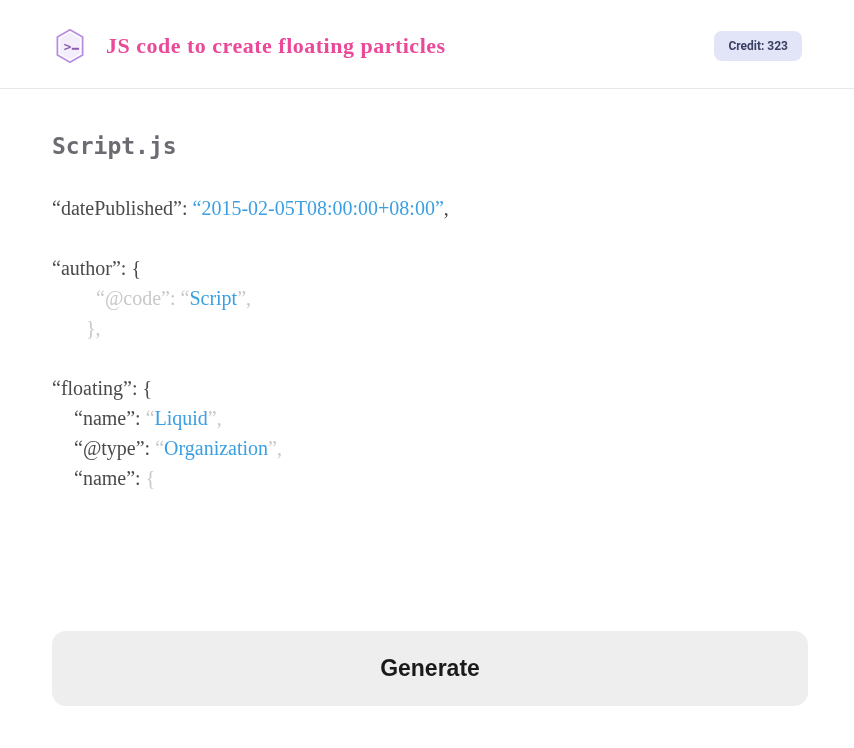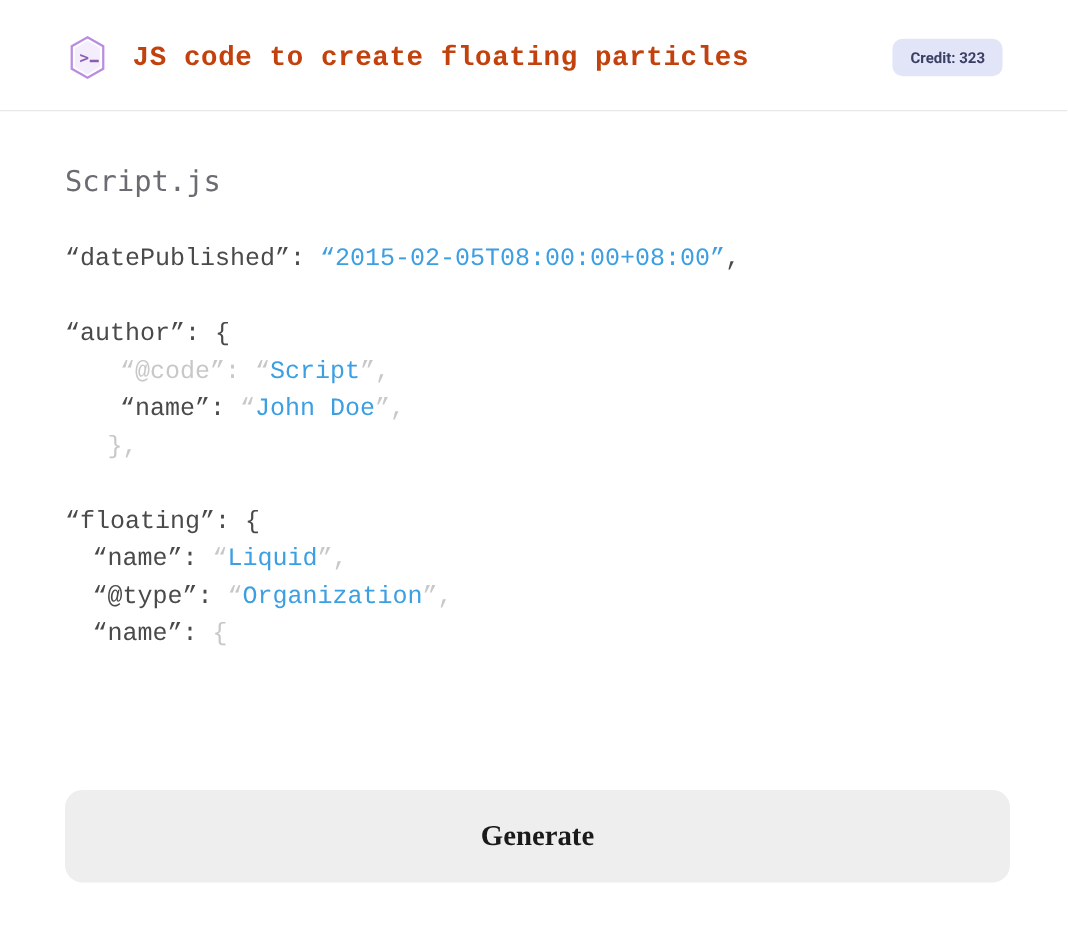--- a/index.html
+++ b/index.html
@@ -19,47 +19,47 @@
       padding: 28px 52px 24px 52px;
       border-bottom: 1px solid #e8e8e8;
       gap: 18px;
     }
     .logo {
       width: 36px;
       height: 36px;
       flex-shrink: 0;
     }
     .page-title {
-      font-family: Liberation Mono, monospace;
+      font-family: Liberation Serif, serif;
       font-size: 22px;
       font-weight: 700;
-      color: #c2410c;
+      color: #ec4899;
       letter-spacing: 0.5px;
       flex: 1;
     }
     .credit-badge {
       background: #e2e5f8;
       color: #3a3f63;
       font-weight: 700;
       font-size: 12px;
       padding: 8px 14px;
       border-radius: 8px;
     }
     .content {
       padding: 44px 52px 0 52px;
     }
     .filename {
       font-family: "SF Mono", "Monaco", "Menlo", "Consolas", monospace;
       font-size: 23px;
-      font-weight: 400;
+      font-weight: 700;
       color: #6b6b72;
       margin-bottom: 34px;
     }
     .code {
-      font-family: Liberation Mono, monospace;
+      font-family: Liberation Serif, serif;
       font-size: 20px;
       line-height: 1.5;
       color: #4a4a4a;
     }
     .code .line {
       white-space: pre;
     }
     .code .block-space {
       height: 30px;
     }
@@ -79,21 +79,21 @@
       right: 46px;
       bottom: 42px;
       background: #eeeeee;
       border: none;
       border-radius: 14px;
       padding: 24px 0;
       font-size: 23px;
       font-weight: 600;
       color: #1a1a1a;
       cursor: pointer;
-      font-family: Liberation Serif, serif;
+      font-family: Liberation Sans, sans-serif;
     }
   </style>
 </head>
 <body>
 
 <div class="header">
   <div class="logo">
     <svg viewBox="0 0 40 40" width="36" height="36">
       <polygon points="20,2 34,10 34,30 20,38 6,30 6,10" fill="none" stroke="#b98ee0" stroke-width="2"></polygon>
       <polygon points="20,5 31,11.5 31,28.5 20,35 9,28.5 9,11.5" fill="#f4edfb"></polygon>
@@ -106,21 +106,20 @@
 </div>
 
 <div class="content">
   <div class="filename">Script.js</div>
 
   <div class="code">
     <div class="line"><span>“datePublished”: </span><span class="v">“2015-02-05T08:00:00+08:00”</span><span>,</span></div>
     <div class="block-space"></div>
     <div class="line"><span>“author”: {</span></div>
     <div class="line indent1"><span class="g">“@code”</span><span class="g">: </span><span class="g">“</span><span class="v">Script</span><span class="g">”</span><span class="g">,</span></div>
-    <div class="line indent1"><span>“name”: </span><span class="g">“</span><span class="v">John Doe</span><span class="g">”</span><span class="g">,</span></div>
     <div class="line indent1b"><span class="g">},</span></div>
     <div class="block-space"></div>
     <div class="line"><span>“floating”: {</span></div>
     <div class="line indent1c"><span>“name”: </span><span class="g">“</span><span class="v">Liquid</span><span class="g">”</span><span class="g">,</span></div>
     <div class="line indent1c"><span>“@type”: </span><span class="g">“</span><span class="v">Organization</span><span class="g">”</span><span class="g">,</span></div>
     <div class="line indent1c"><span>“name”: </span><span class="g">{</span></div>
   </div>
 </div>
 
 <button class="generate-btn">Generate</button>

